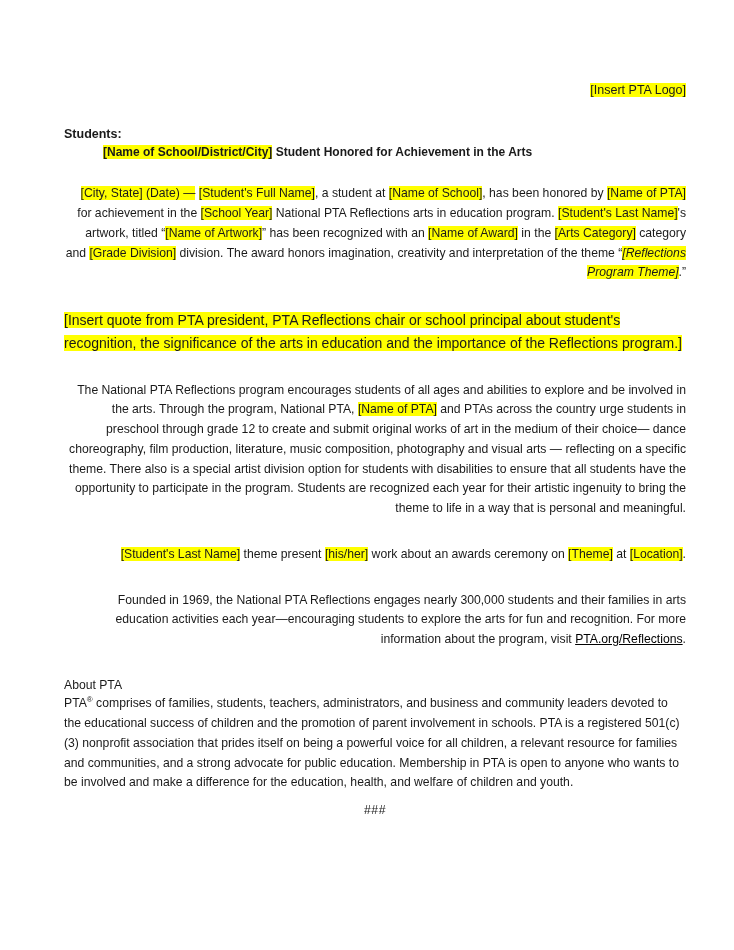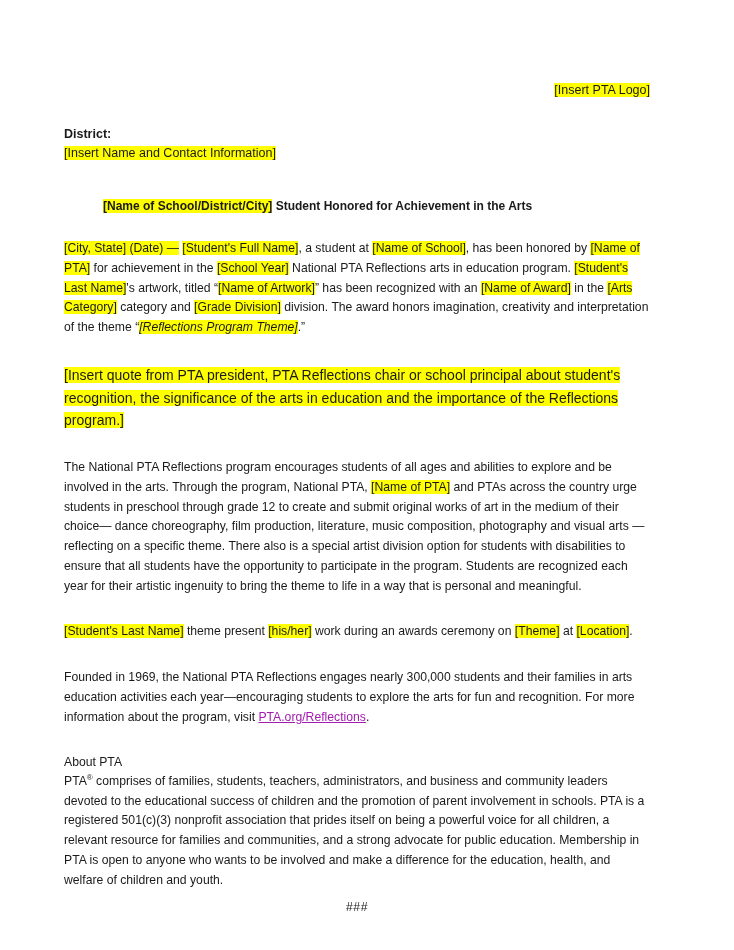--- a/index.html
+++ b/index.html
@@ -13,21 +13,21 @@
     font-family: "Liberation Sans", sans-serif;
     color: #1a1a1a;
     overflow: hidden;
   }
   .page {
     position: relative;
     width: 734px;
     height: 726px;
     background: #ffffff;
     box-sizing: border-box;
-    padding: 82px 84px 0 64px;
+    padding: 82px 48px 0 64px;
   }
   .hl {
     background: #ffff00;
   }
   .logo-line {
     text-align: right;
     font-size: 12.5px;
     line-height: 1.35;
     margin: 0 0 26px 0;
   }
@@ -46,21 +46,21 @@
     font-size: 12px;
     font-weight: bold;
     line-height: 1.4;
     margin: 0 0 24px 0;
     padding-left: 39px;
   }
   p.body-par {
     font-size: 12.2px;
     line-height: 1.62;
     margin: 0 0 17px 0;
-    text-align: left;
+    text-align: right;
   }
   .quote-par {
     font-size: 14px;
     line-height: 1.62;
     margin: 0 0 17px 0;
   }
   .about-head {
     font-size: 12.2px;
     font-weight: normal;
     line-height: 1.5;
@@ -71,57 +71,56 @@
     line-height: 1.62;
     margin: 0 0 8px 0;
   }
   .endmark {
     font-size: 12.2px;
     text-align: center;
     margin: 10px 0 0 0;
     letter-spacing: 0.5px;
   }
   .link {
-    color: #a21caf;
+    color: #000000;
     text-decoration: underline;
   }
   em.theme {
     font-style: italic;
   }
   .sup {
     font-size: 8px;
     vertical-align: super;
   }
   .spacer-sm { height: 9px; }
 </style>
 </head>
 <body>
 
 <div class="page">
 
   <div class="logo-line"><span class="hl">[Insert PTA Logo]</span></div>
 
-  <p class="contact-label">District:</p>
-  <p class="contact-info"><span class="hl">[Insert Name and Contact Information]</span></p>
+  <p class="contact-label">Students:</p>
 
   <h1 class="headline"><span class="hl">[Name of School/District/City]</span><span> Student Honored for Achievement in the Arts</span></h1>
 
   <p class="body-par"><span class="hl">[City, State] (Date) —</span><span> </span><span class="hl">[Student's Full Name]</span><span>, a student at </span><span class="hl">[Name of School]</span><span>, has been honored by </span><span class="hl">[Name of PTA]</span><span> for achievement in the </span><span class="hl">[School Year]</span><span> National PTA Reflections arts in education program. </span><span class="hl">[Student's Last Name]</span><span>'s artwork, titled “</span><span class="hl">[Name of Artwork]</span><span>” has been recognized with an </span><span class="hl">[Name of Award]</span><span> in the </span><span class="hl">[Arts Category]</span><span> category and </span><span class="hl">[Grade Division]</span><span> division. The award honors imagination, creativity and interpretation of the theme “</span><em class="hl theme">[Reflections Program Theme]</em><span>.”</span></p>
 
   <div class="spacer-sm"></div>
 
   <p class="quote-par"><span class="hl">[Insert quote from PTA president, PTA Reflections chair or school principal about student's recognition, the significance of the arts in education and the importance of the Reflections program.]</span></p>
 
   <div class="spacer-sm"></div>
 
   <p class="body-par"><span>The National PTA Reflections program encourages students of all ages and abilities to explore and be involved in the arts. Through the program, National PTA, </span><span class="hl">[Name of PTA]</span><span> and PTAs across the country urge students in preschool through grade 12 to create and submit original works of art in the medium of their choice— dance choreography, film production, literature, music composition, photography and visual arts — reflecting on a specific theme. There also is a special artist division option for students with disabilities to ensure that all students have the opportunity to participate in the program. Students are recognized each year for their artistic ingenuity to bring the theme to life in a way that is personal and meaningful.</span></p>
 
   <div class="spacer-sm"></div>
 
-  <p class="body-par"><span class="hl">[Student's Last Name]</span><span> theme present </span><span class="hl">[his/her]</span><span> work during an awards ceremony on </span><span class="hl">[Theme]</span><span> at </span><span class="hl">[Location]</span><span>.</span></p>
+  <p class="body-par"><span class="hl">[Student's Last Name]</span><span> theme present </span><span class="hl">[his/her]</span><span> work about an awards ceremony on </span><span class="hl">[Theme]</span><span> at </span><span class="hl">[Location]</span><span>.</span></p>
 
   <div class="spacer-sm"></div>
 
   <p class="body-par"><span>Founded in 1969, the National PTA Reflections engages nearly 300,000 students and their families in arts education activities each year—encouraging students to explore the arts for fun and recognition. For more information about the program, visit </span><a class="link" href="#">PTA.org/Reflections</a><span>.</span></p>
 
   <div class="spacer-sm"></div>
 
   <p class="about-head">About PTA</p>
   <p class="about-par"><span>PTA</span><span class="sup">®</span><span> comprises of families, students, teachers, administrators, and business and community leaders devoted to the educational success of children and the promotion of parent involvement in schools. PTA is a registered 501(c)(3) nonprofit association that prides itself on being a powerful voice for all children, a relevant resource for families and communities, and a strong advocate for public education. Membership in PTA is open to anyone who wants to be involved and make a difference for the education, health, and welfare of children and youth.</span></p>
 

